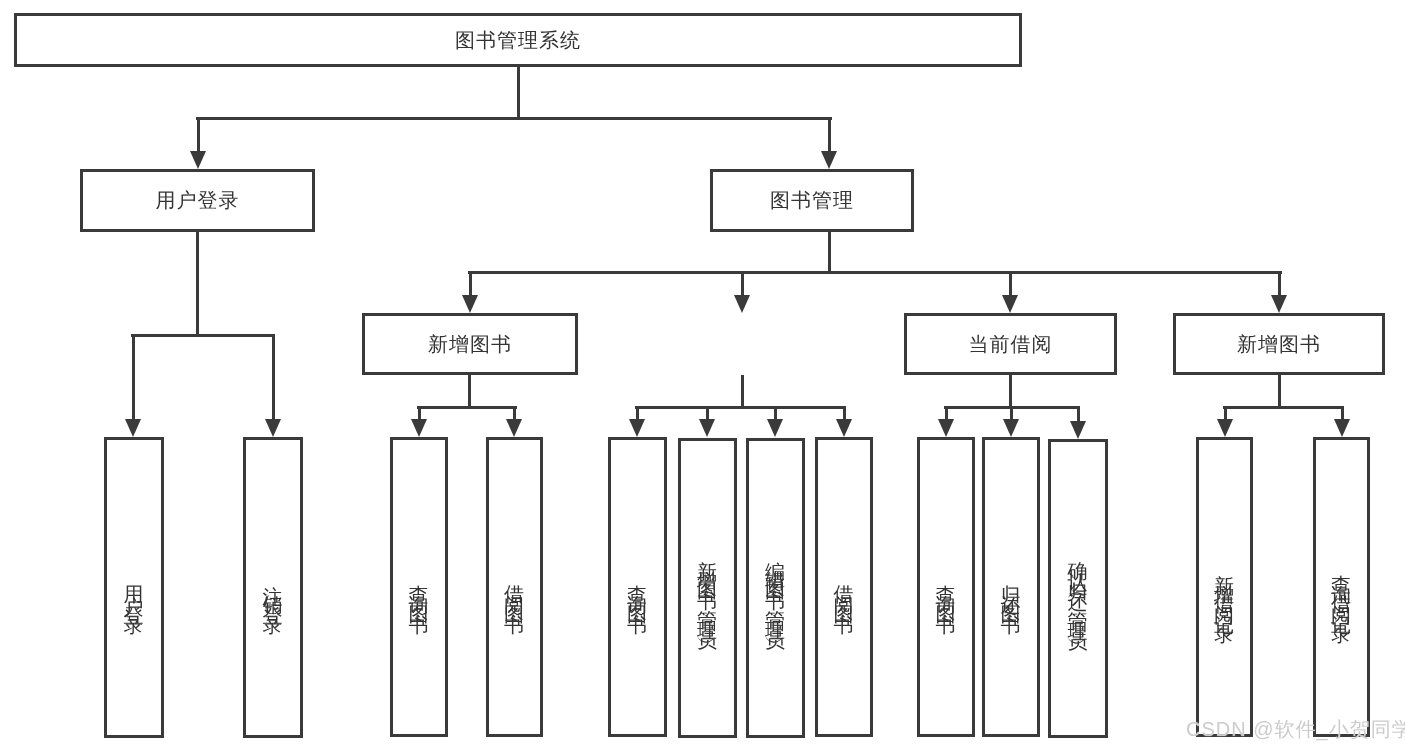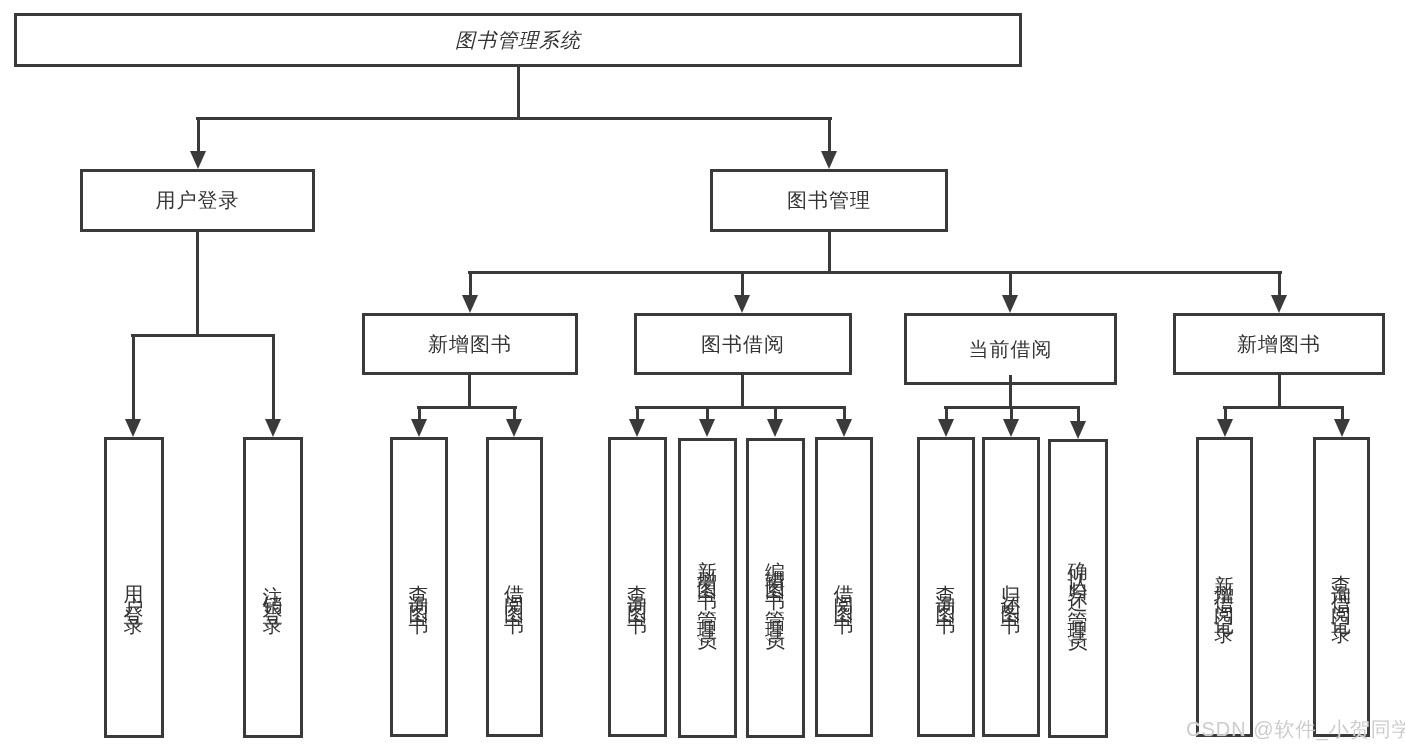--- a/index.html
+++ b/index.html
@@ -56,53 +56,52 @@
     text-shadow: 0 0 1px #ffffff;
     z-index: 10;
     white-space: nowrap;
   }
 </style>
 </head>
 <body>
 
 <div id="canvas">
 
-  <div class="box" style="left:14px; top:13px; width:1008px; height:54px;font-style:italic;">图书管理系统</div>
+  <div class="box" style="left:14px; top:13px; width:1008px; height:54px;">图书管理系统</div>
 
   <div class="vline" style="left:517px; top:67px; height:52px;"></div>
   <div class="hline" style="left:196px; top:117px; width:636px;"></div>
   <div class="vline" style="left:197px; top:117px; height:36px;"></div>
   <div class="arrow" style="left:190px; top:151px;"></div>
   <div class="vline" style="left:828px; top:117px; height:36px;"></div>
   <div class="arrow" style="left:821px; top:151px;"></div>
 
   <div class="box" style="left:80px; top:169px; width:235px; height:63px;">用户登录</div>
-  <div class="box" style="left:710px; top:169px; width:238px; height:63px;">图书管理</div>
+  <div class="box" style="left:710px; top:169px; width:204px; height:63px;">图书管理</div>
 
   <div class="vline" style="left:196px; top:232px; height:104px;"></div>
   <div class="hline" style="left:131px; top:334px; width:144px;"></div>
   <div class="vline" style="left:132px; top:334px; height:87px;"></div>
   <div class="arrow" style="left:125px; top:419px;"></div>
   <div class="vline" style="left:272px; top:334px; height:87px;"></div>
   <div class="arrow" style="left:265px; top:419px;"></div>
 
   <div class="vline" style="left:828px; top:232px; height:42px;"></div>
   <div class="hline" style="left:468px; top:271px; width:814px;"></div>
   <div class="vline" style="left:469px; top:271px; height:28px;"></div>
   <div class="arrow" style="left:462px; top:295px;"></div>
   <div class="vline" style="left:741px; top:271px; height:28px;"></div>
   <div class="arrow" style="left:734px; top:295px;"></div>
   <div class="vline" style="left:1009px; top:271px; height:28px;"></div>
   <div class="arrow" style="left:1002px; top:295px;"></div>
   <div class="vline" style="left:1278px; top:271px; height:28px;"></div>
   <div class="arrow" style="left:1271px; top:295px;"></div>
 
   <div class="box" style="left:362px; top:313px; width:216px; height:62px;">新增图书</div>
-  <div class="box" style="left:634px; top:313px; width:218px; height:62px;">图书借阅</div>
-  <div class="box" style="left:904px; top:313px; width:213px; height:72px;">当前借阅</div>
+  <div class="box" style="left:904px; top:313px; width:213px; height:62px;">当前借阅</div>
   <div class="box" style="left:1173px; top:313px; width:212px; height:62px;">新增图书</div>
 
   <div class="vline" style="left:468px; top:375px; height:34px;"></div>
   <div class="hline" style="left:417px; top:406px; width:100px;"></div>
   <div class="vline" style="left:418px; top:406px; height:16px;"></div>
   <div class="arrow" style="left:411px; top:419px;"></div>
   <div class="vline" style="left:513px; top:406px; height:16px;"></div>
   <div class="arrow" style="left:506px; top:419px;"></div>
 
   <div class="vline" style="left:741px; top:375px; height:34px;"></div>

